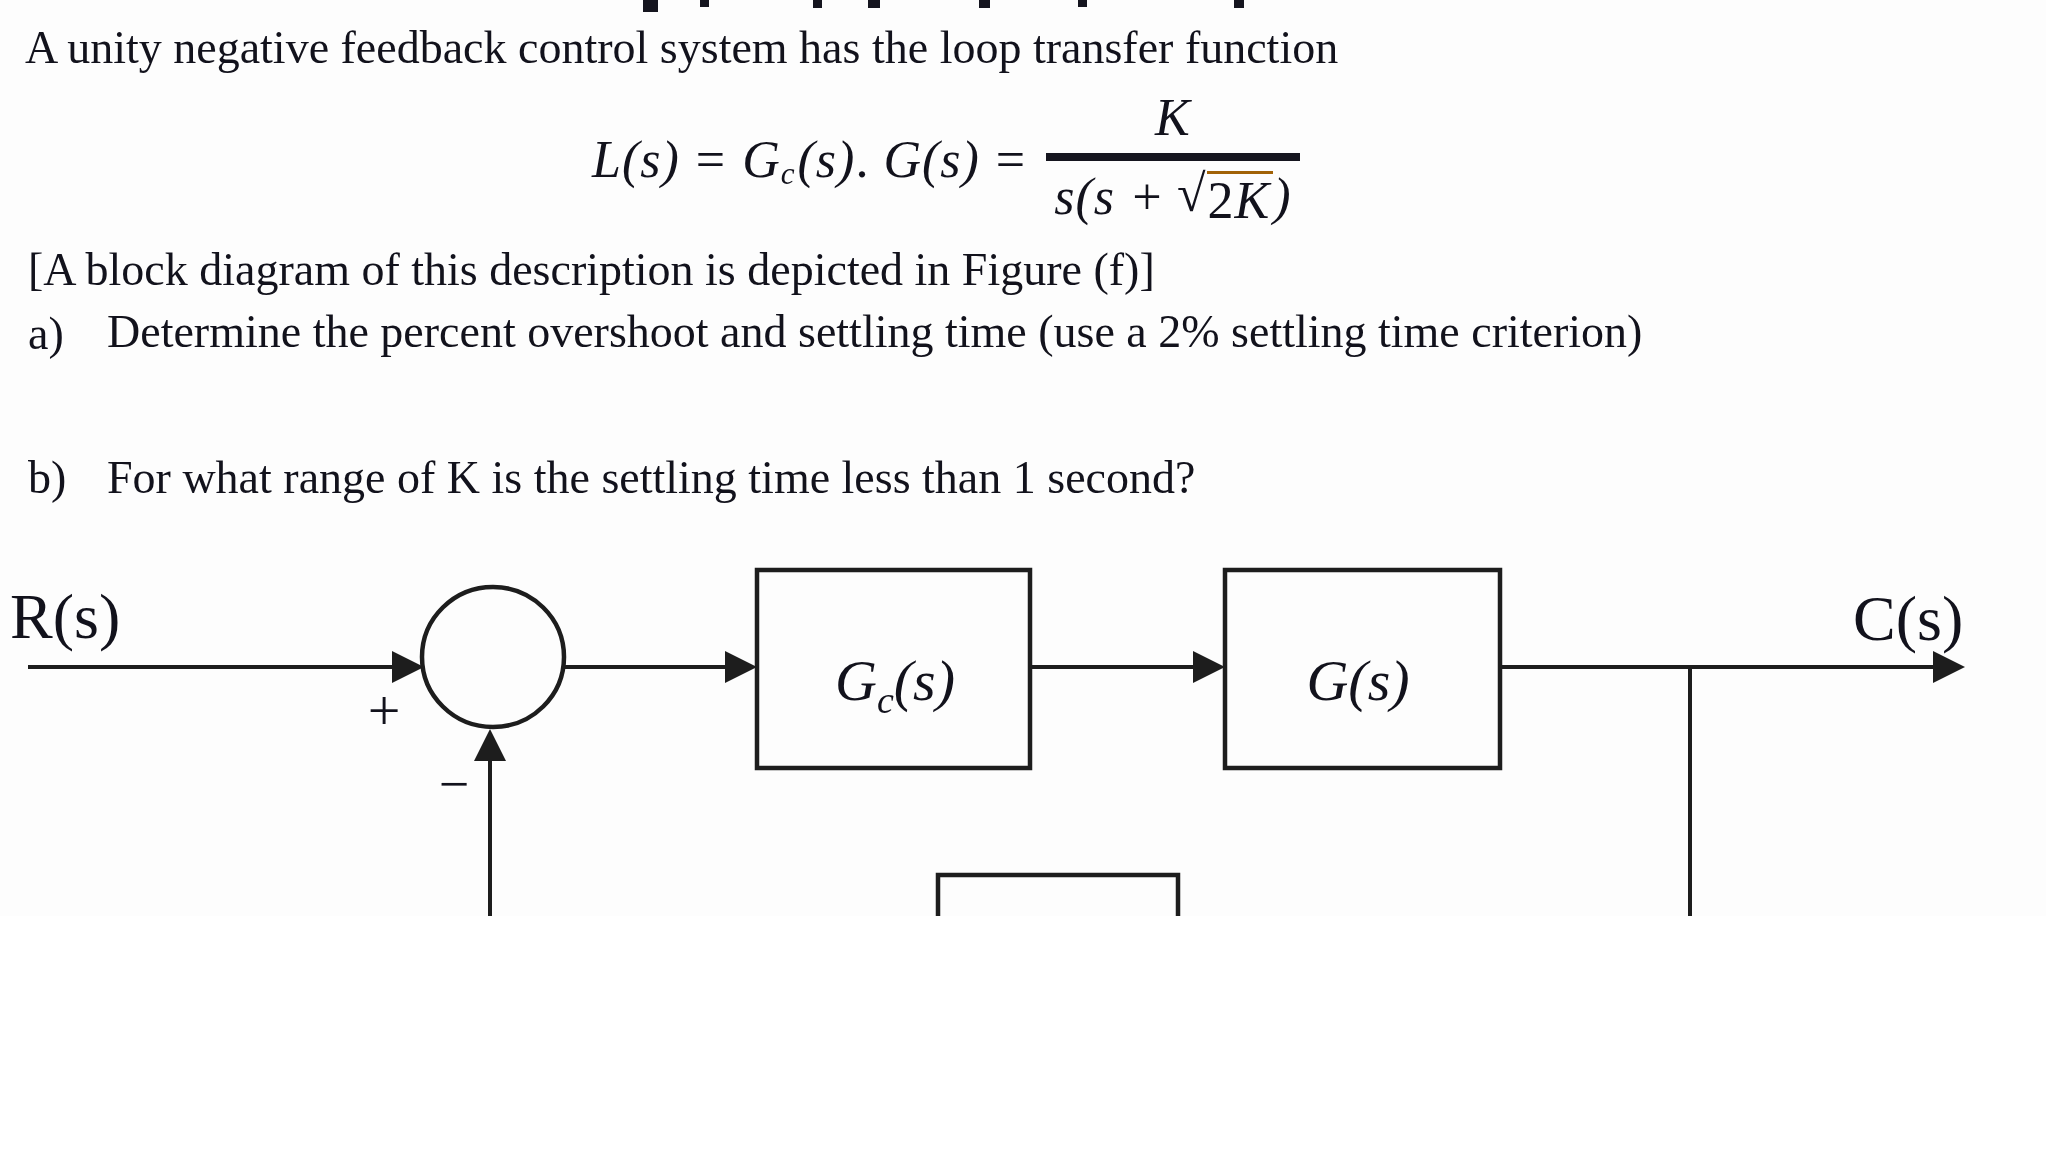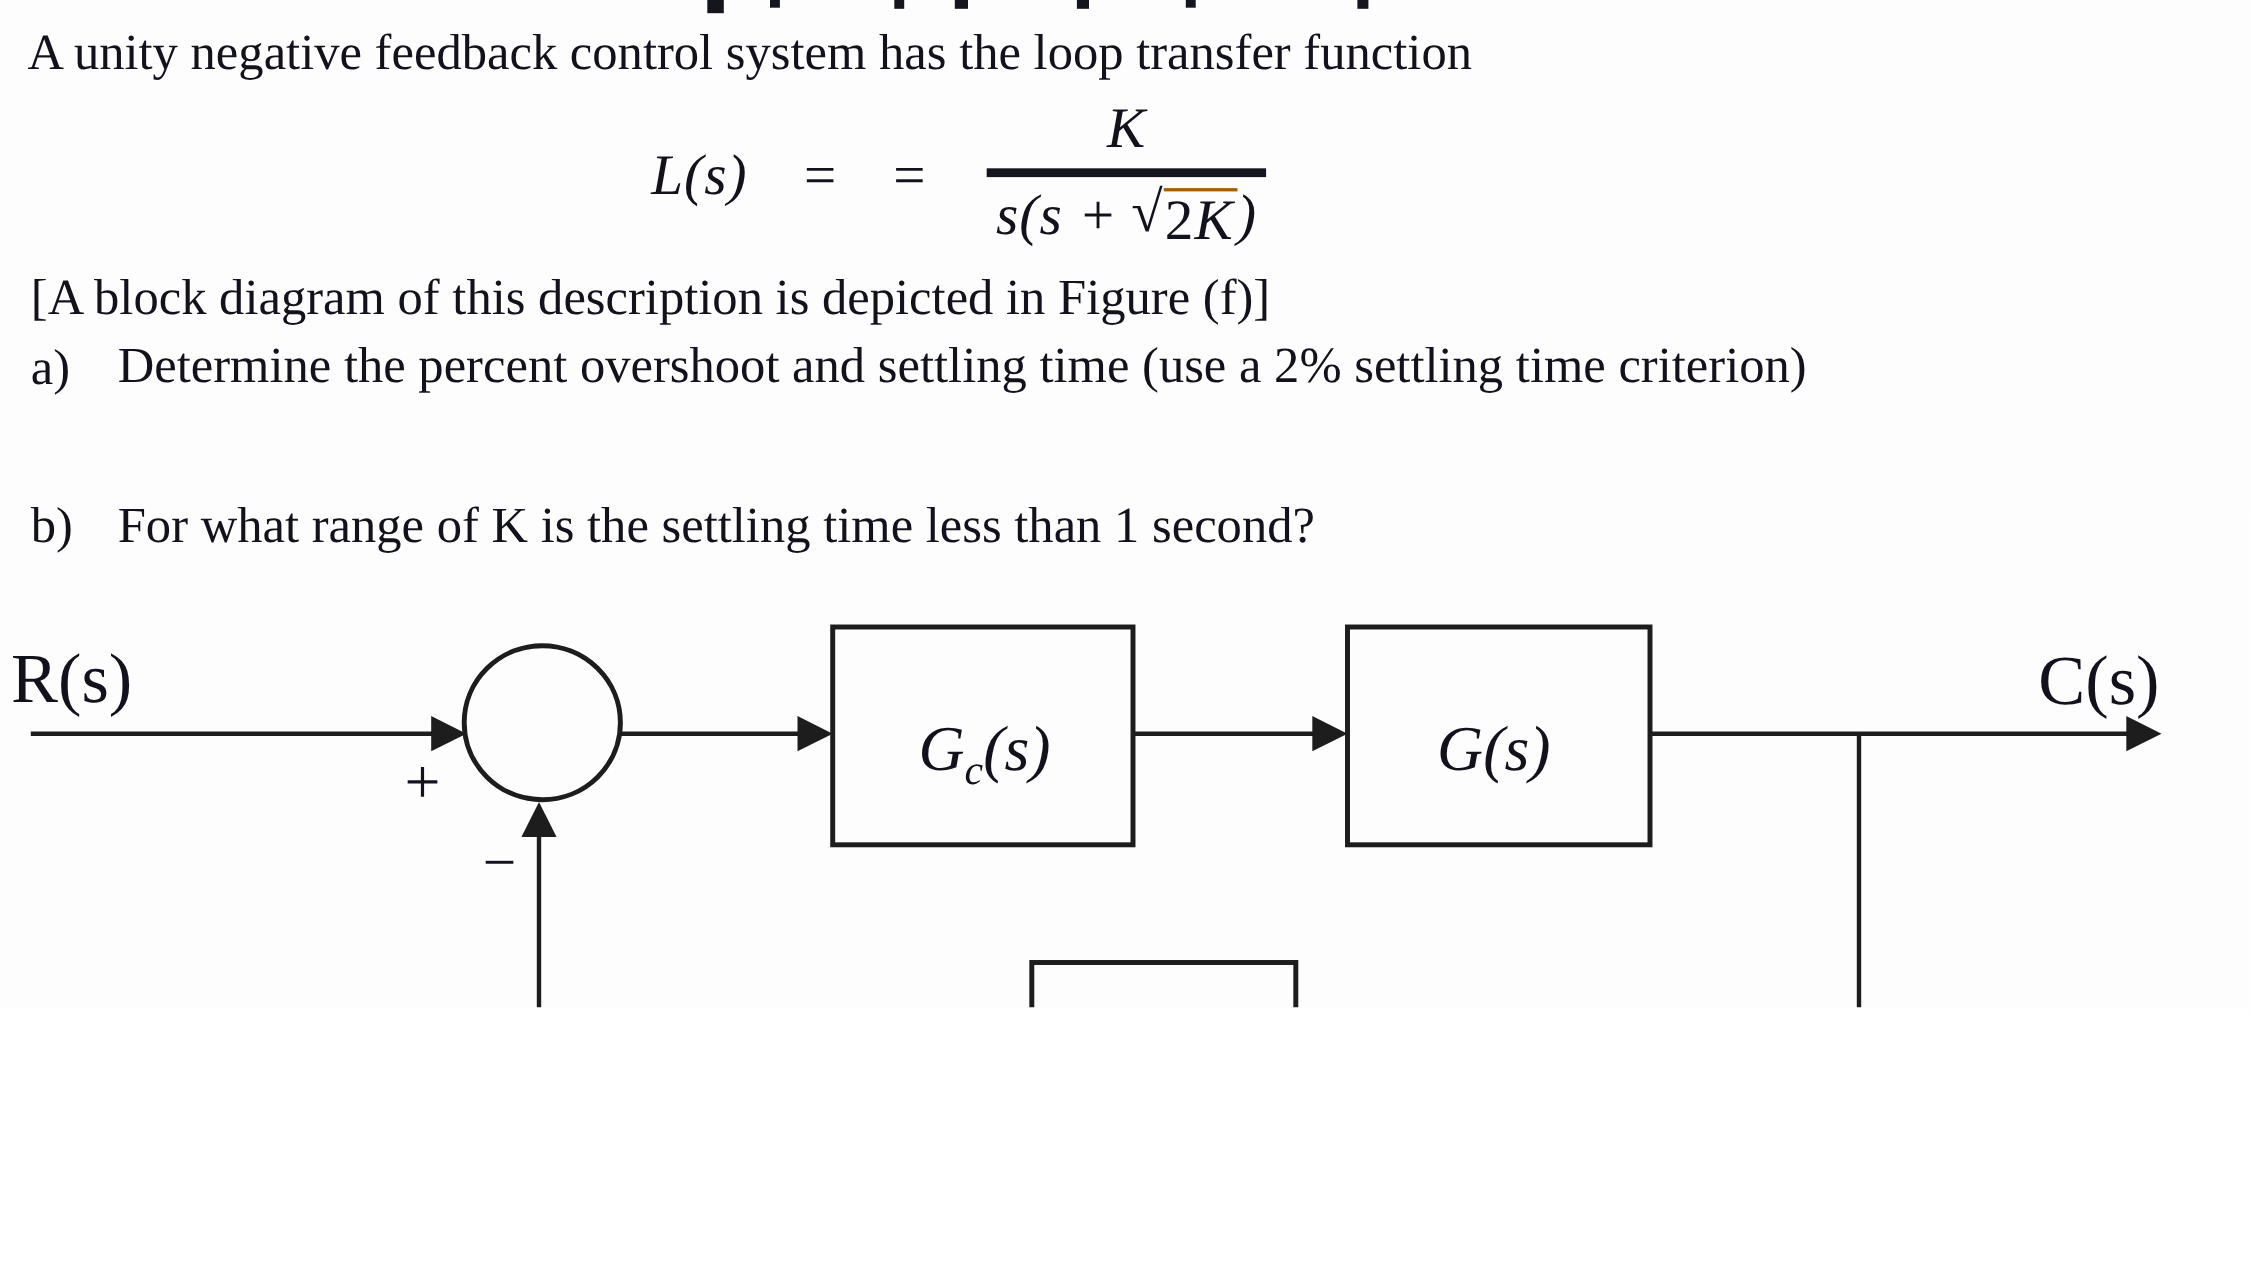--- a/index.html
+++ b/index.html
@@ -12,21 +12,21 @@
     color:#12121c;
     overflow:hidden;
   }
   .txt { position:absolute; white-space:nowrap; font-size:46px; line-height:1.22; }
   .artifact { position:absolute; top:0; background:#15151f; }
 
   
   .equation {
     position:absolute; left:592px; top:92px;
     display:flex; align-items:center;
-    font-size:52px; letter-spacing:1px;gap:35px;
+    font-size:52px; letter-spacing:1px;
   }
   .equation .piece { margin-right:16px; }
   .it { font-style:italic; }
   .sub { font-size:0.60em; font-style:italic; position:relative; top:0.24em; margin-right:2px; }
   .frac { display:inline-flex; flex-direction:column; align-items:center; margin-left:4px; }
   .frac .num { line-height:1; padding:0 8px 9px 8px; }
   .frac .den {
     border-top:8px solid #15151f;
     padding:10px 8px 0 8px;
     line-height:1; white-space:nowrap;
@@ -54,20 +54,21 @@
   <div class="artifact" style="left:868px;width:12px;height:8px;"></div>
   <div class="artifact" style="left:979px;width:11px;height:8px;"></div>
   <div class="artifact" style="left:1078px;width:9px;height:7px;"></div>
   <div class="artifact" style="left:1234px;width:10px;height:8px;"></div>
 
   <div class="txt" style="left:25px;top:20px;">A unity negative feedback control system has the loop transfer function</div>
 
   <div class="equation">
     <span class="piece it">L(s)</span>
     <span class="piece">=</span>
+    <span class="piece"><span class="it">G</span><span class="sub">c</span><span class="it">(s)</span><span>.</span>&nbsp;<span class="it">G(s)</span></span>
     <span class="piece">=</span>
     <span class="frac">
       <span class="num it">K</span>
       <span class="den">
           <span class="it">s(s +</span>
           <span class="sqrt">
             <span class="sqrt-sym">√</span>
             <span class="radicand"><span>2</span><span class="it">K</span></span>
           </span>
           <span class="it">)</span>

